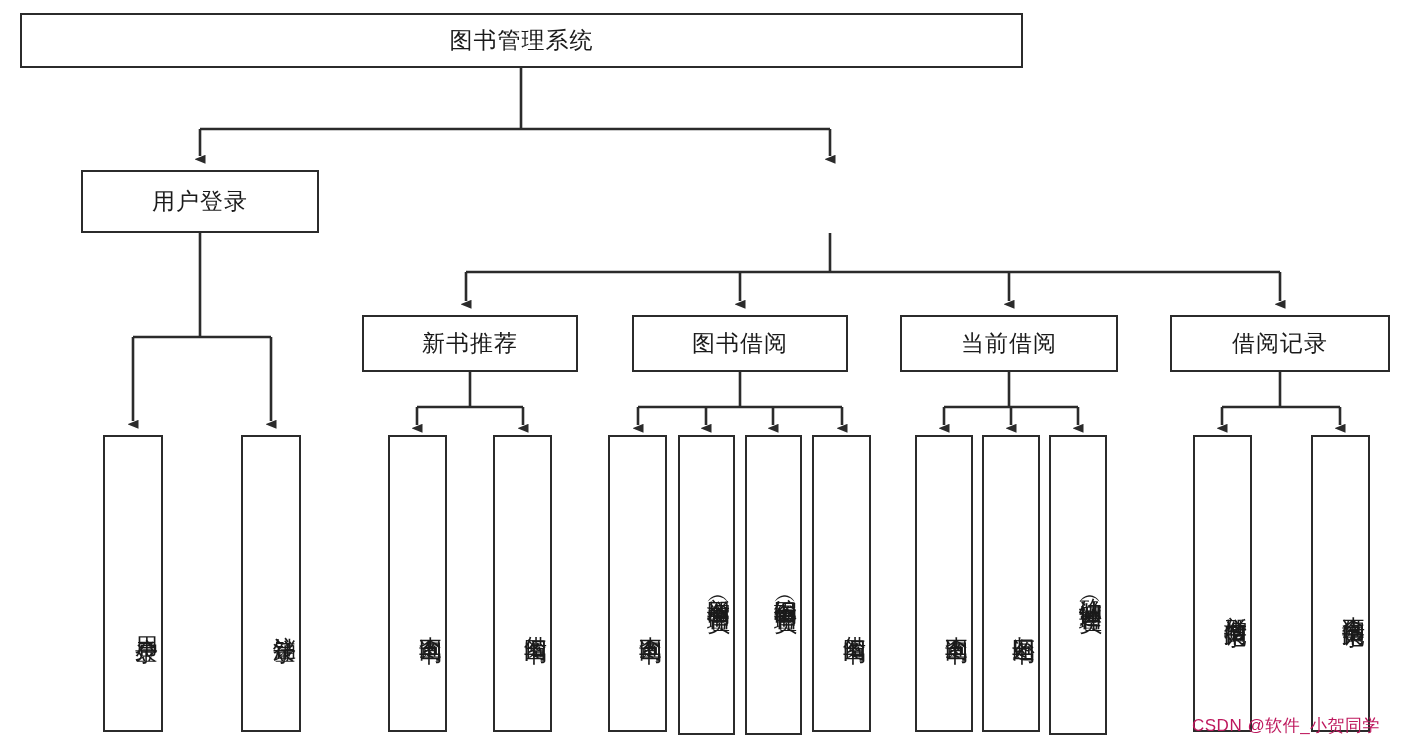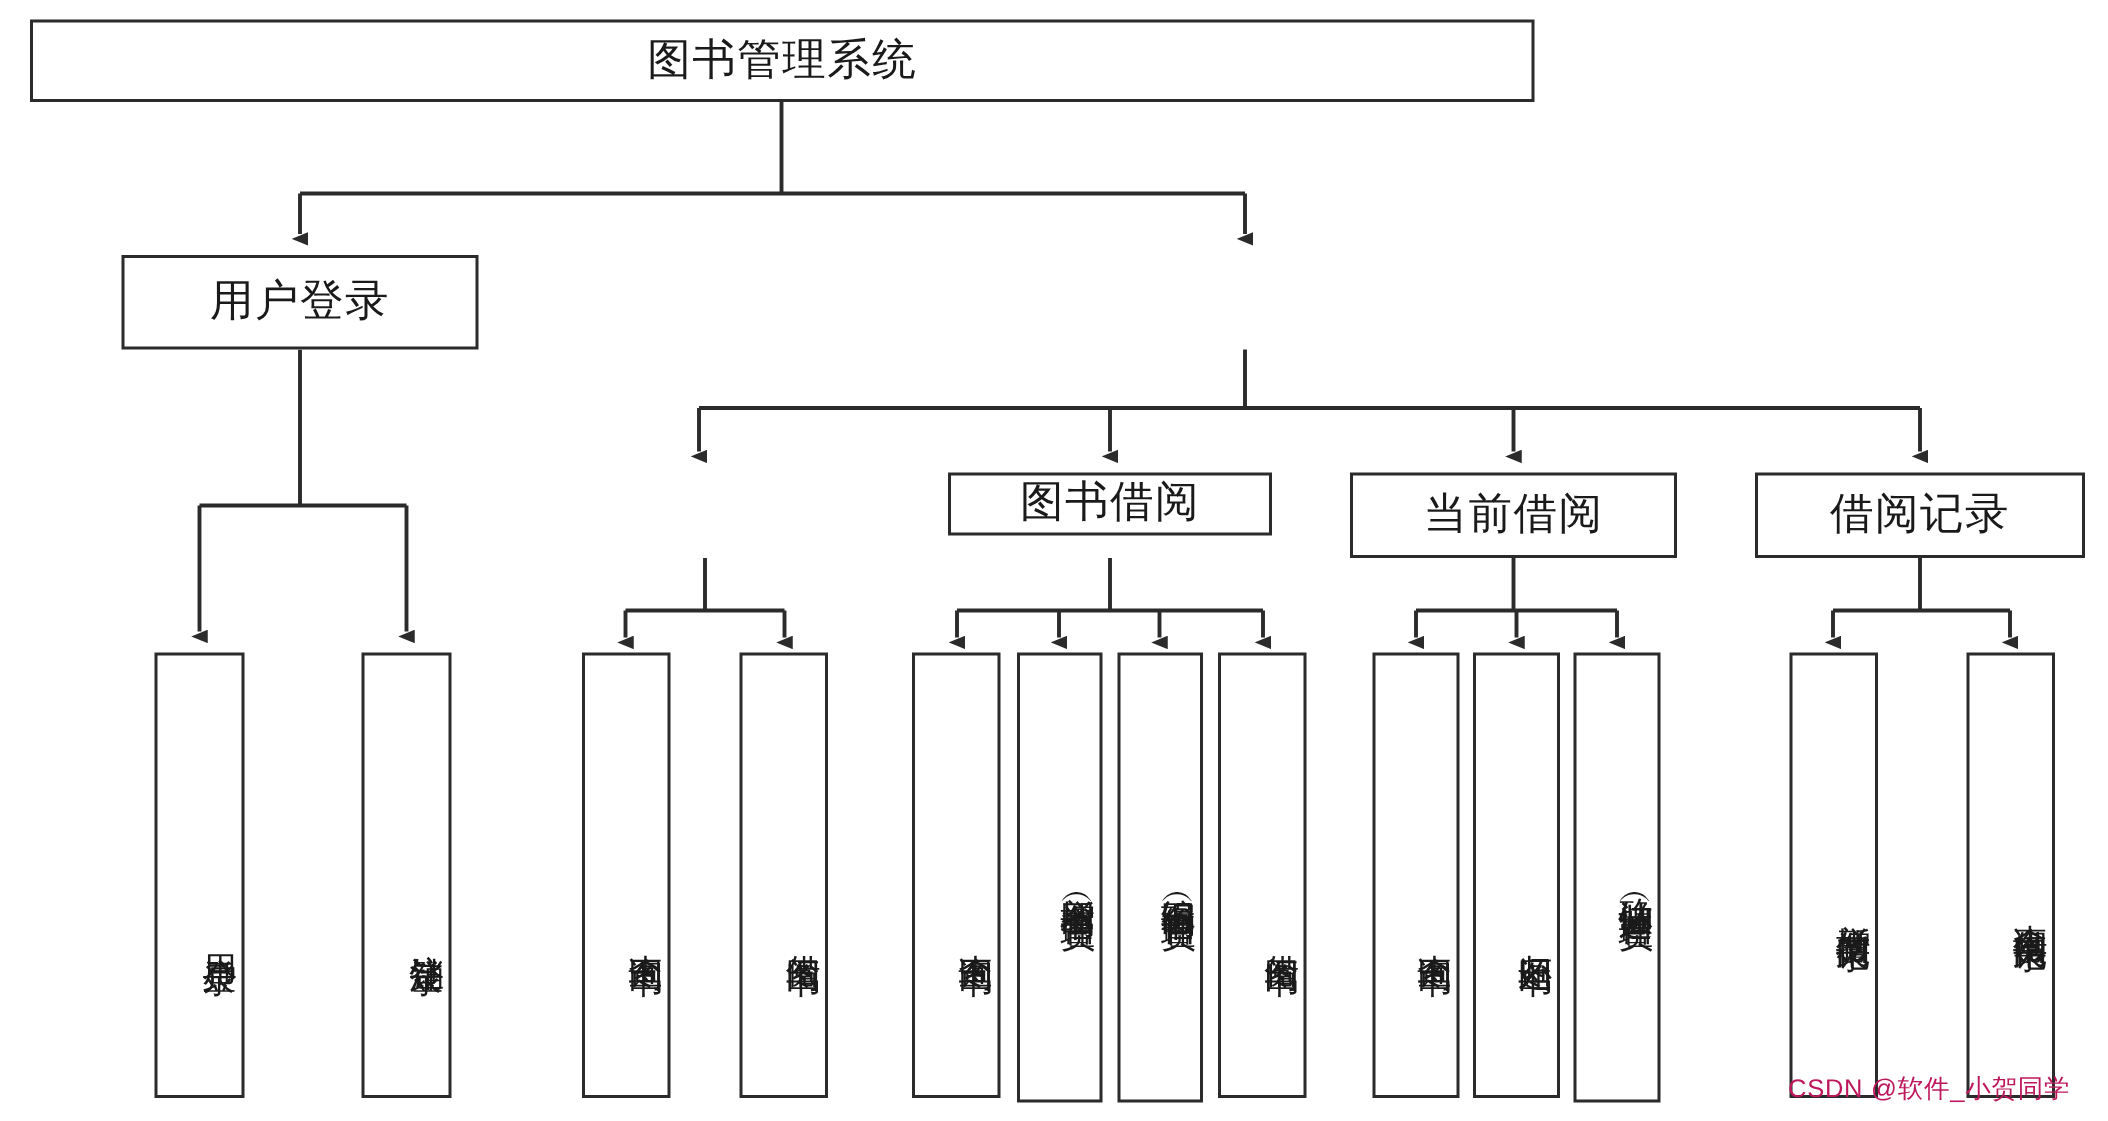--- a/index.html
+++ b/index.html
@@ -29,21 +29,21 @@
     position: absolute;
     box-sizing: border-box;
     background: #ffffff;
     border: 2px solid #2b2b2b;
     display: flex;
     align-items: center;
     justify-content: center;
     color: #1a1a1a;
   }
   .node.hbox {
-    font-size: 29px;
+    font-size: 23px;
     letter-spacing: 1px;
     line-height: 1.1;
     align-items: center;
   }
   .node.vbox {
     writing-mode: vertical-rl;
     text-orientation: upright;
     font-size: 23px;
     line-height: 1.22;
     letter-spacing: 2px;
@@ -123,21 +123,24 @@
   </svg>
 
   <div class="node hbox" style="left:20px; top:13px; width:1003px; height:55px;">
     <span class="node-label">图书管理系统</span>
   </div>
 
   <div class="node hbox" style="left:81px; top:170px; width:238px; height:63px;">
     <span class="node-label">用户登录</span>
   </div>
 
-  <div class="node hbox" style="left:632px; top:315px; width:216px; height:42px;">
+  <div class="node hbox" style="left:362px; top:315px; width:216px; height:57px;">
+    <span class="node-label">新书推荐</span>
+  </div>
+  <div class="node hbox" style="left:632px; top:315px; width:216px; height:57px;">
     <span class="node-label">图书借阅</span>
   </div>
   <div class="node hbox" style="left:1170px; top:315px; width:220px; height:57px;">
     <span class="node-label">借阅记录</span>
   </div>
   <div class="node hbox" style="left:900px; top:315px; width:218px; height:57px;">
     <span class="node-label">当前借阅</span>
   </div>
 
   <div class="node vbox" style="left:103px; top:435px; width:60px; height:297px; padding-top:76px;">

